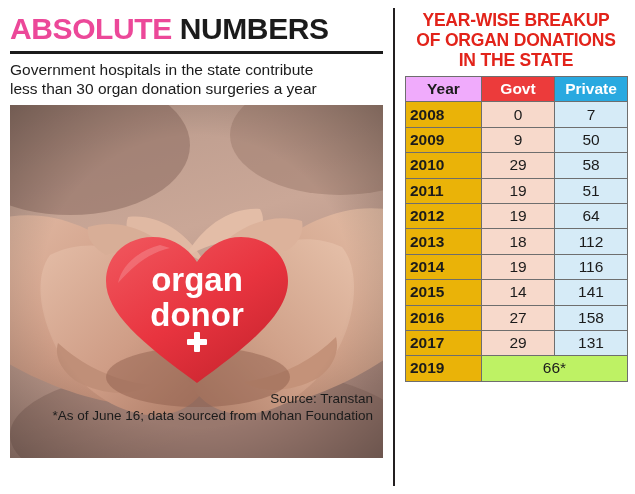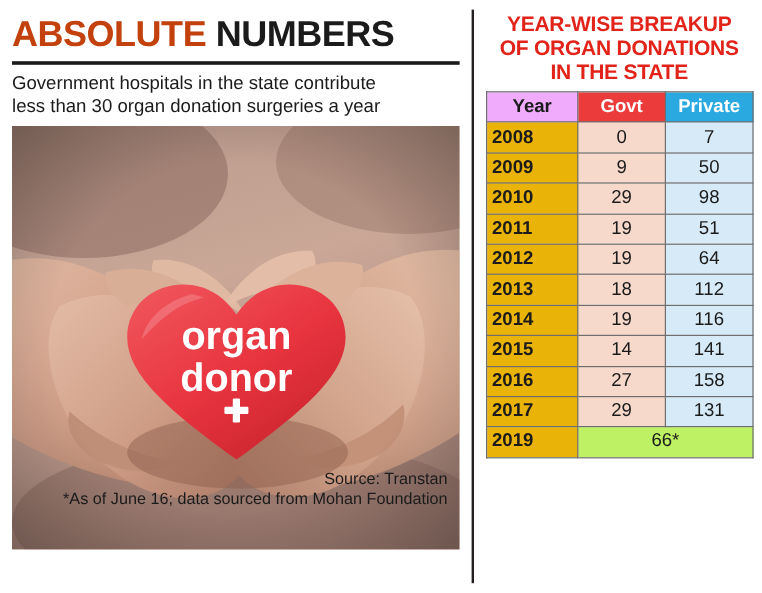--- a/index.html
+++ b/index.html
@@ -30,21 +30,21 @@
   }
   #headline {
     font-size: 30px;
     font-weight: bold;
     letter-spacing: -0.4px;
     line-height: 34px;
     margin-top: 4px;
     white-space: nowrap;
   }
   #headline .red {
-    color: #c2410c;
+    color: #ec4899;
   }
   #headline .black {
     color: #1b1b1b;
   }
   #headline-rule {
     height: 3px;
     background: #1b1b1b;
     margin-top: 5px;
     margin-bottom: 6px;
   }
@@ -298,21 +298,21 @@
           <td class="priv">7</td>
         </tr>
         <tr>
           <td class="year">2009</td>
           <td class="govt">9</td>
           <td class="priv">50</td>
         </tr>
         <tr>
           <td class="year">2010</td>
           <td class="govt">29</td>
-          <td class="priv">98</td>
+          <td class="priv">58</td>
         </tr>
         <tr>
           <td class="year">2011</td>
           <td class="govt">19</td>
           <td class="priv">51</td>
         </tr>
         <tr>
           <td class="year">2012</td>
           <td class="govt">19</td>
           <td class="priv">64</td>

